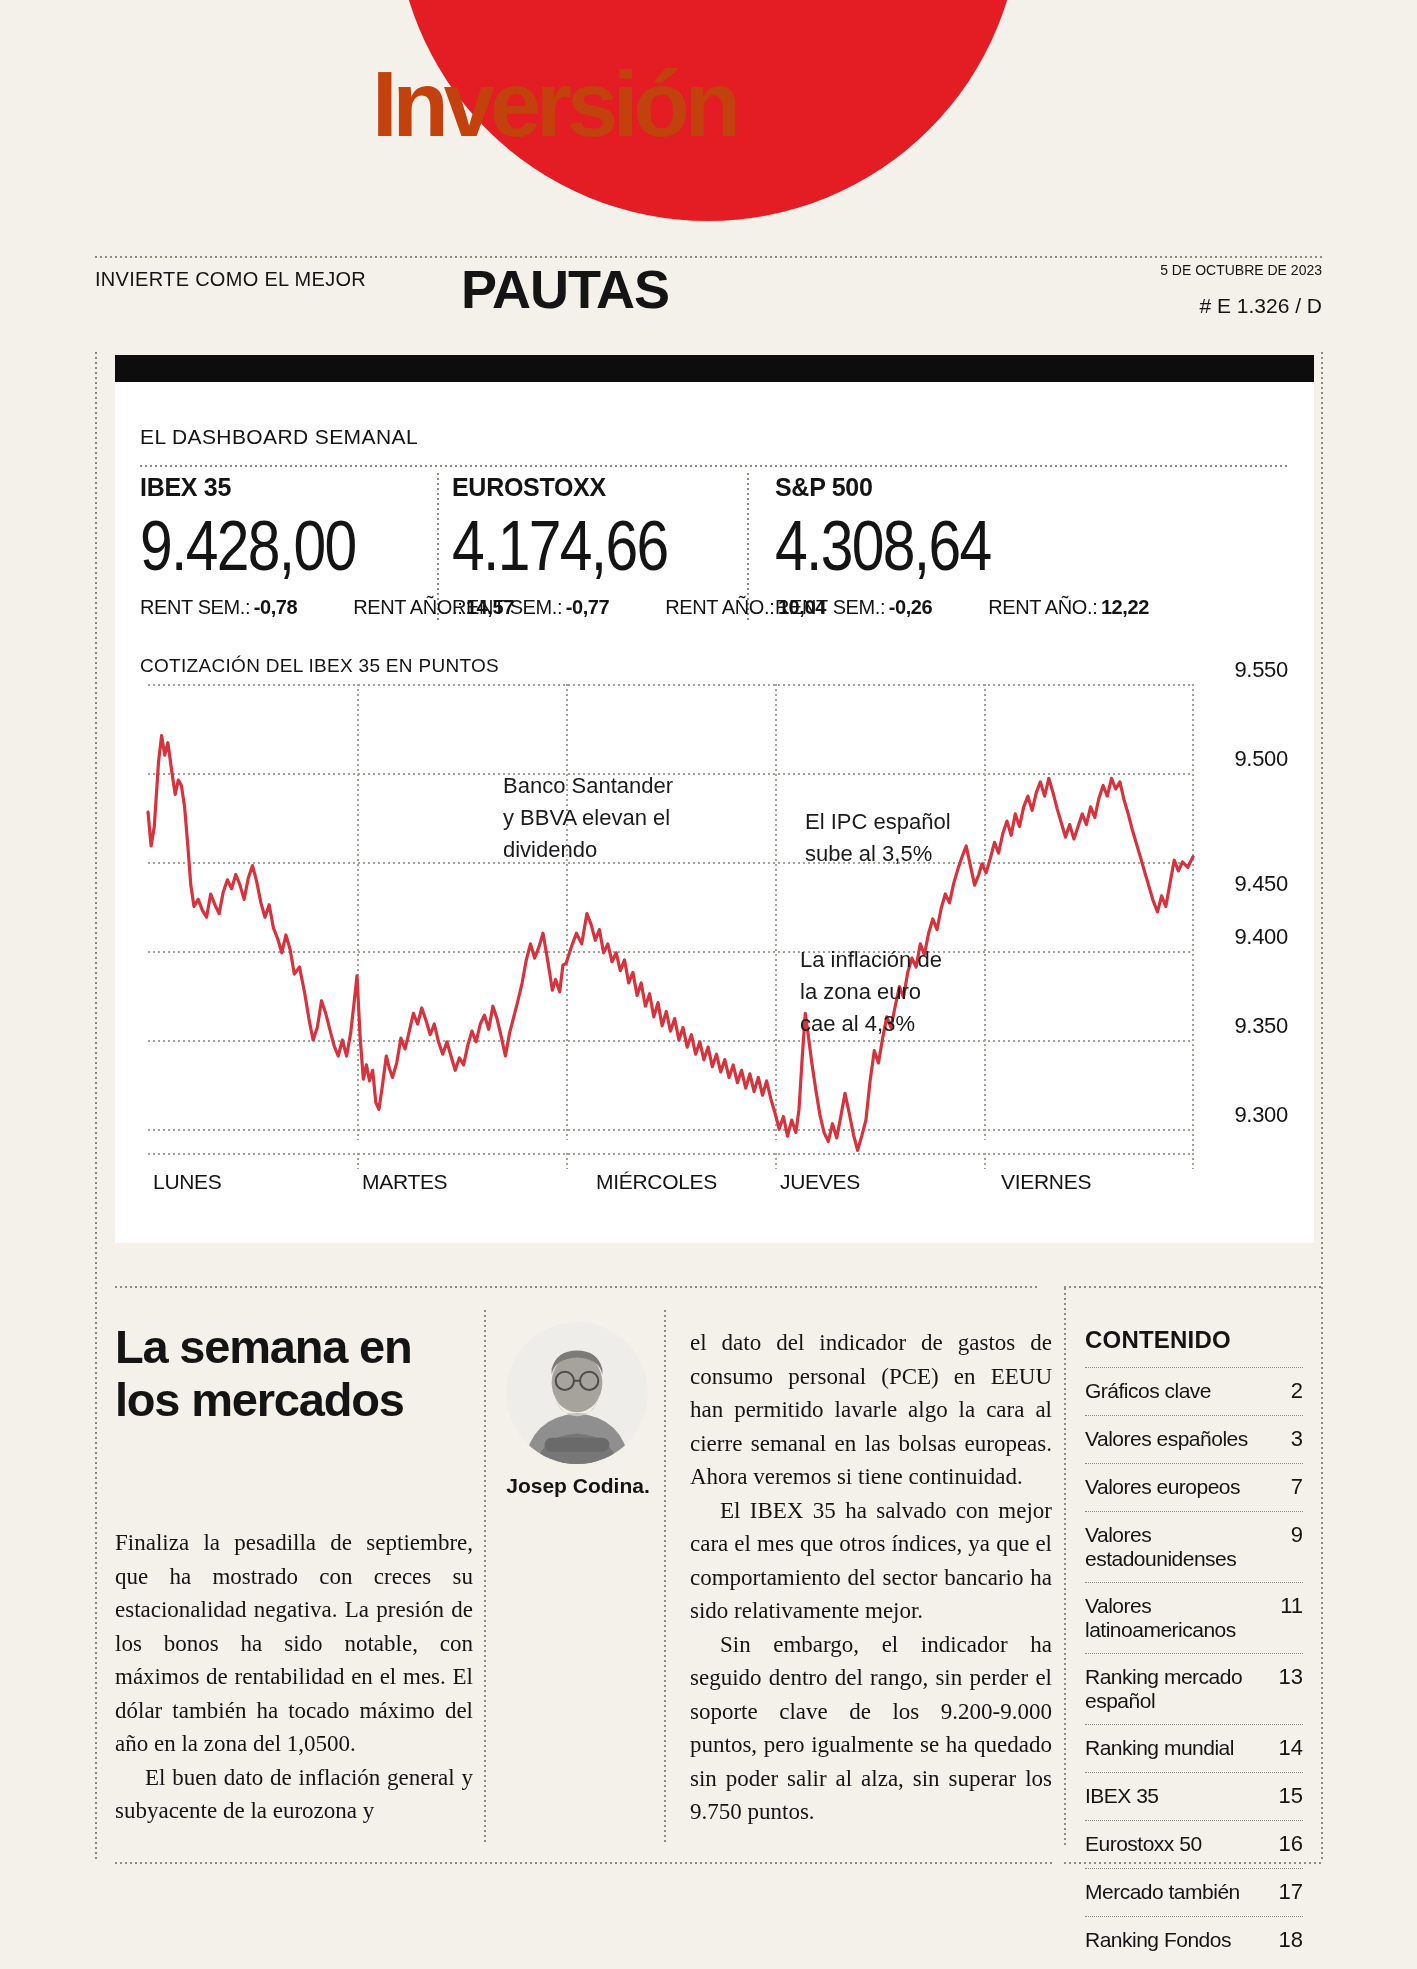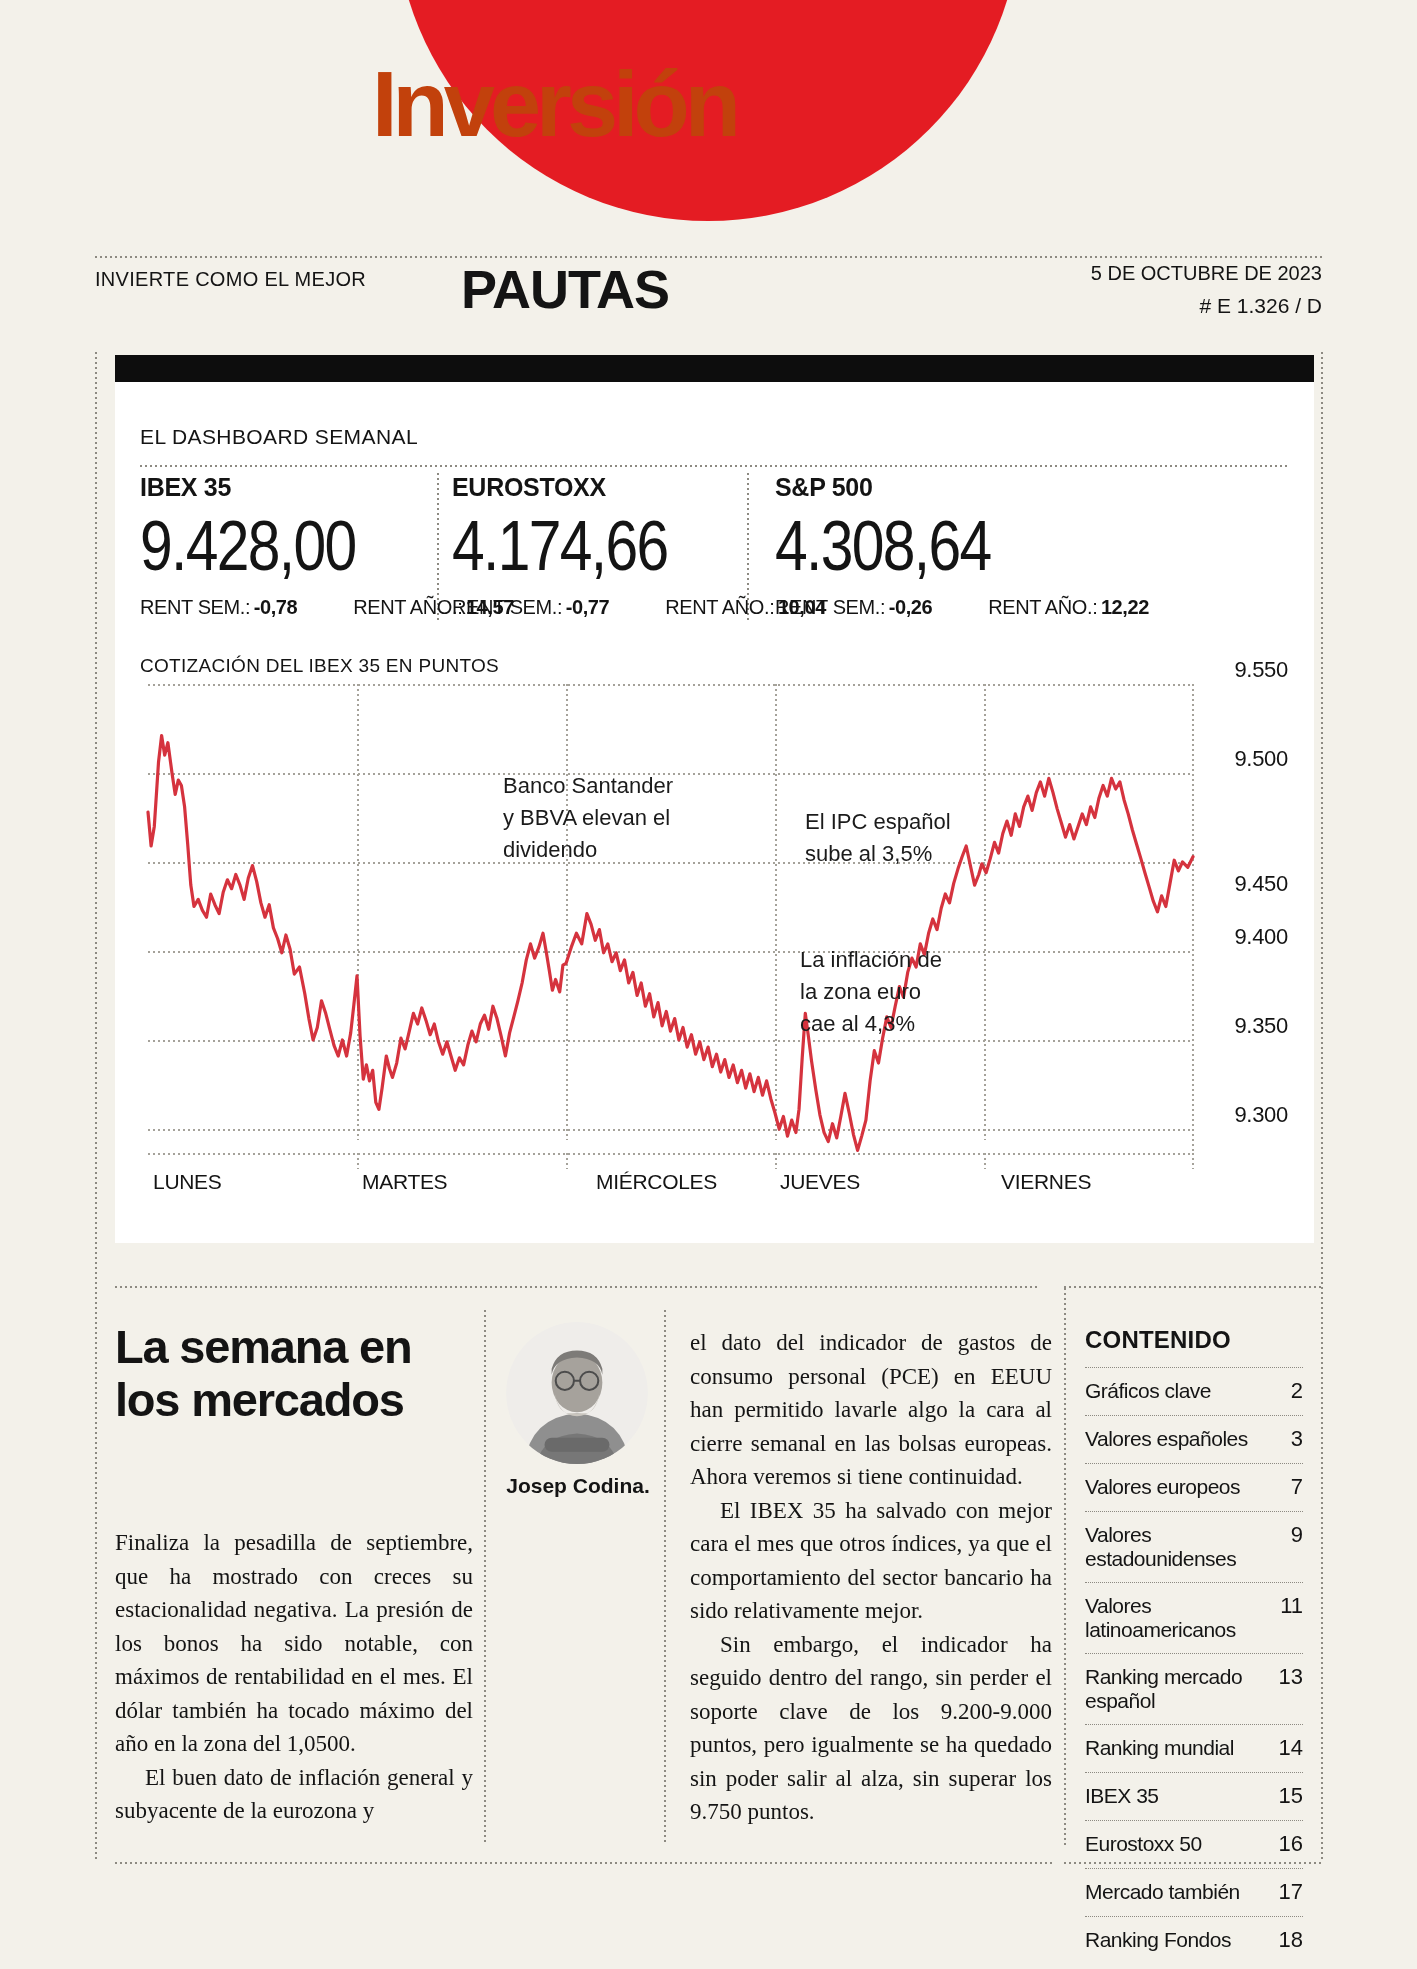--- a/index.html
+++ b/index.html
@@ -11,21 +11,21 @@
         background-image:repeating-linear-gradient(90deg,#8d8a82 0 2px,transparent 2px 5px);}
   .vdot{position:absolute;width:2px;
         background-image:repeating-linear-gradient(180deg,#8d8a82 0 2px,transparent 2px 5px);}
   .grid{background-image:repeating-linear-gradient(90deg,#a5a29a 0 2px,transparent 2px 5px);}
   .vdot.grid{background-image:repeating-linear-gradient(180deg,#a5a29a 0 2px,transparent 2px 5px);}
   
   #brand-circle{left:395px;top:-405px;width:626px;height:626px;border-radius:50%;background:#e41c23;}
   #logo{left:372px;top:40px;font-size:92px;font-weight:800;letter-spacing:-5px;color:#c2410c;margin-top:12px;}
   #tagline{left:95px;top:268px;font-size:20px;font-weight:500;letter-spacing:.3px;}
   #section-title{left:425px;top:258px;width:280px;text-align:center;font-size:54px;font-weight:800;letter-spacing:-1px;}
-  #issue-date{right:95px;top:262px;font-size:20px;text-align:right;}
+  #issue-date{right:95px;top:262px;font-size:14px;text-align:right;}
   #issue-number{right:95px;top:294px;font-size:21px;text-align:right;}
   
   #card{left:115px;top:355px;width:1199px;height:888px;background:#ffffff;}
   #card-topbar{left:0;top:0;width:100%;height:27px;background:#0d0d0d;}
   #dash-title{left:25px;top:70px;font-size:21px;font-weight:500;letter-spacing:.4px;}
   .idx-name{font-size:25px;font-weight:700;letter-spacing:-.3px;}
   .idx-value{margin-top:4px;font-size:70px;font-weight:300;letter-spacing:-2px;
              transform:scaleX(.84);transform-origin:0 50%;white-space:nowrap;}
   .idx-rents{margin-top:10px;display:flex;gap:56px;font-size:20px;letter-spacing:-.4px;white-space:nowrap;}
   .idx-rents b{font-weight:700;}

